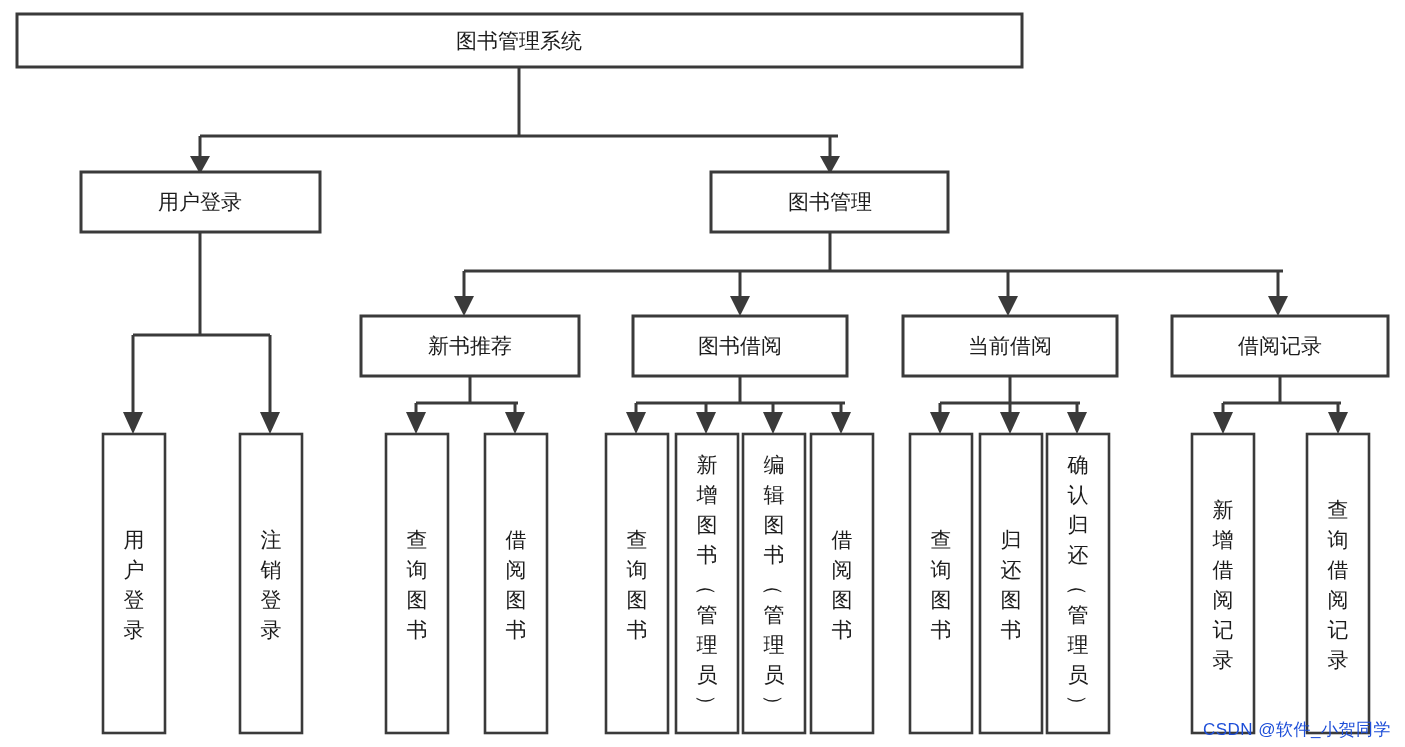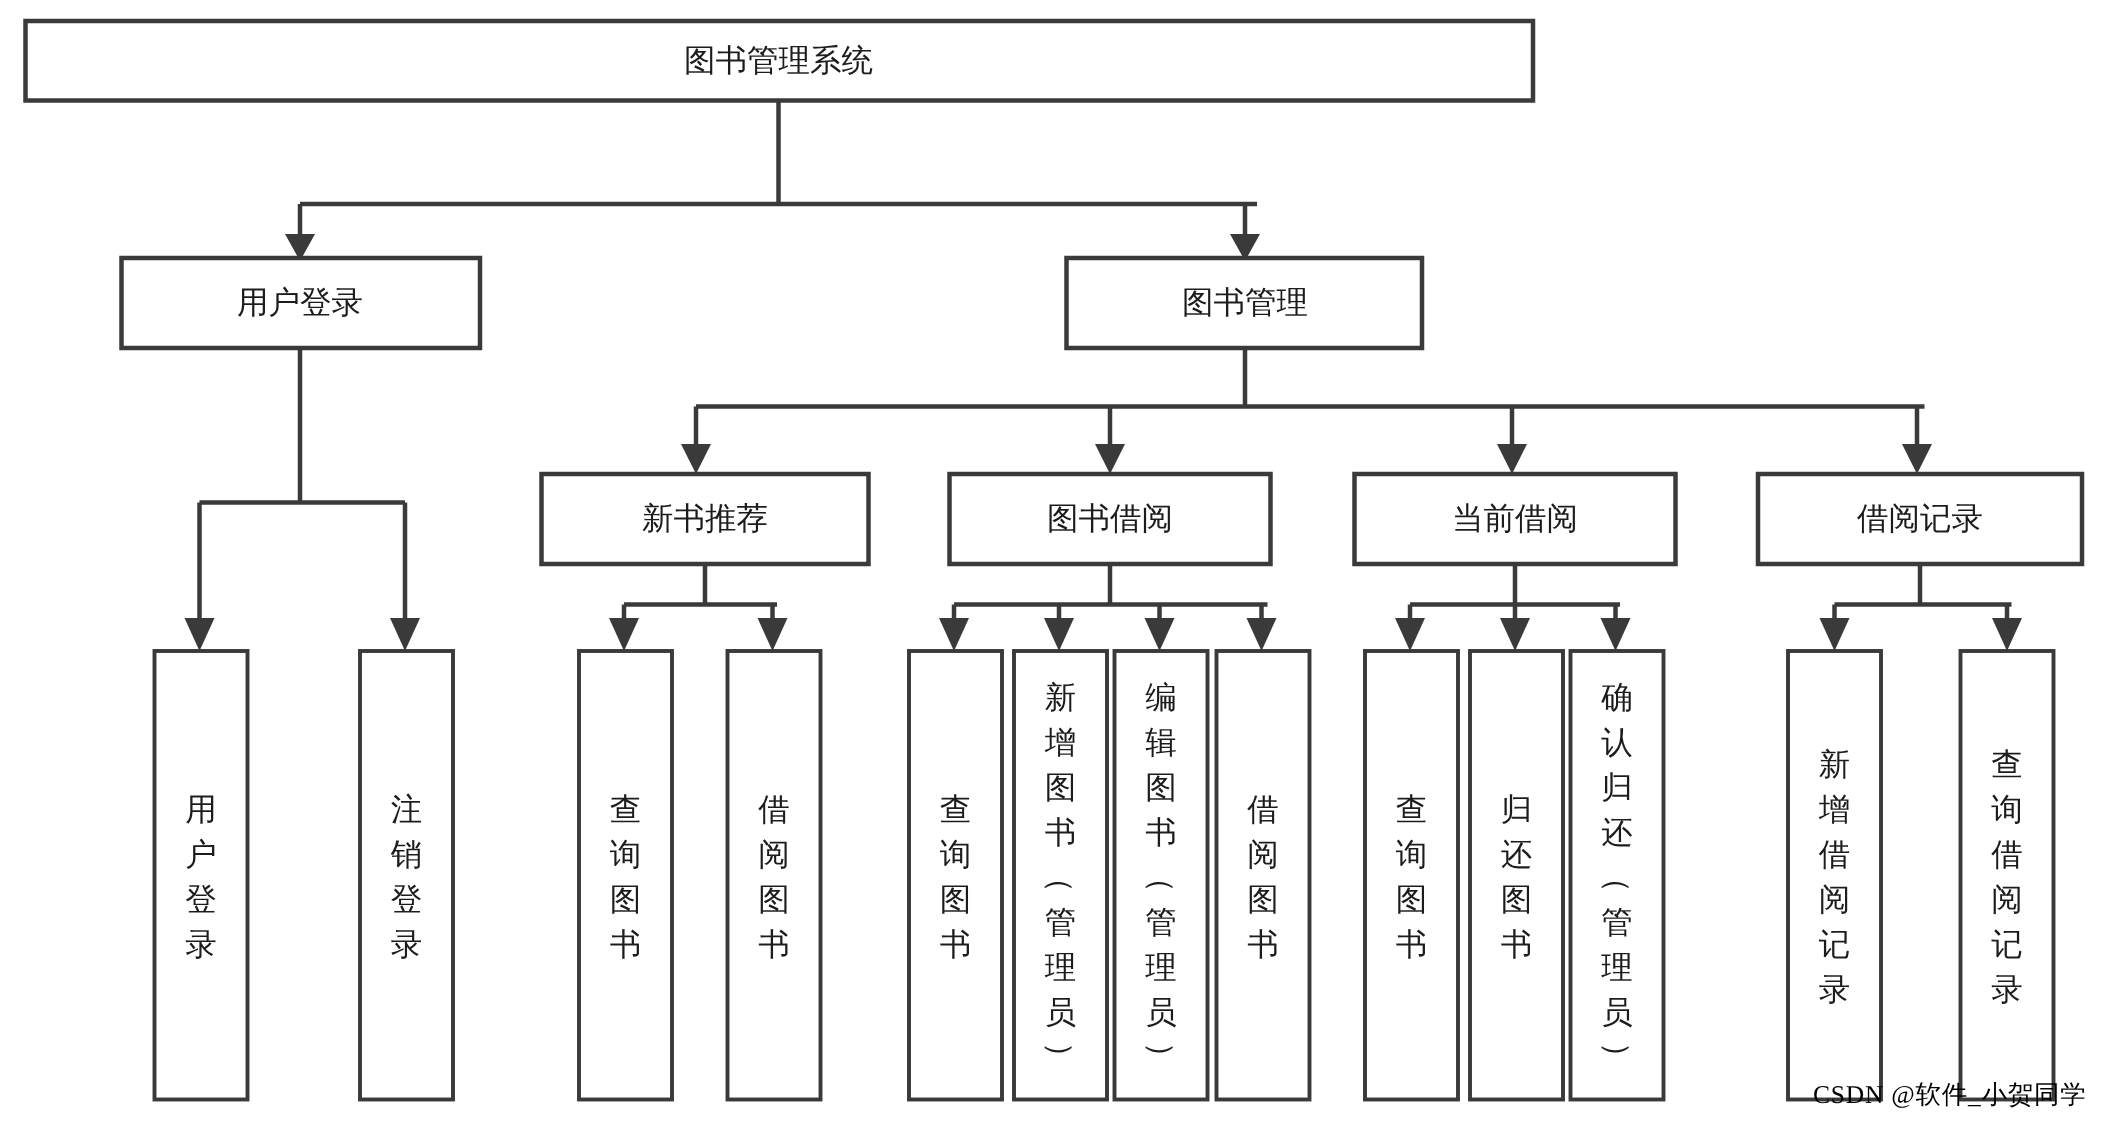--- a/index.html
+++ b/index.html
@@ -59,23 +59,23 @@
   .node-label-v {
     font-family: "Liberation Sans", "DejaVu Sans", sans-serif;
     font-size: 21px;
     fill: #1c1c1c;
     text-anchor: middle;
   }
   .watermark-text {
     position: absolute;
     right: 14px;
     bottom: 6px;
-    font-family: Liberation Serif, serif;
+    font-family: Liberation Sans, sans-serif;
     font-size: 17px;
-    color: #000000;
+    color: #1d4ed8;
     white-space: nowrap;
     letter-spacing: 0.5px;
     pointer-events: none;
   }
 </style>
 </head>
 <body>
 
 <div id="diagram-root">
 

